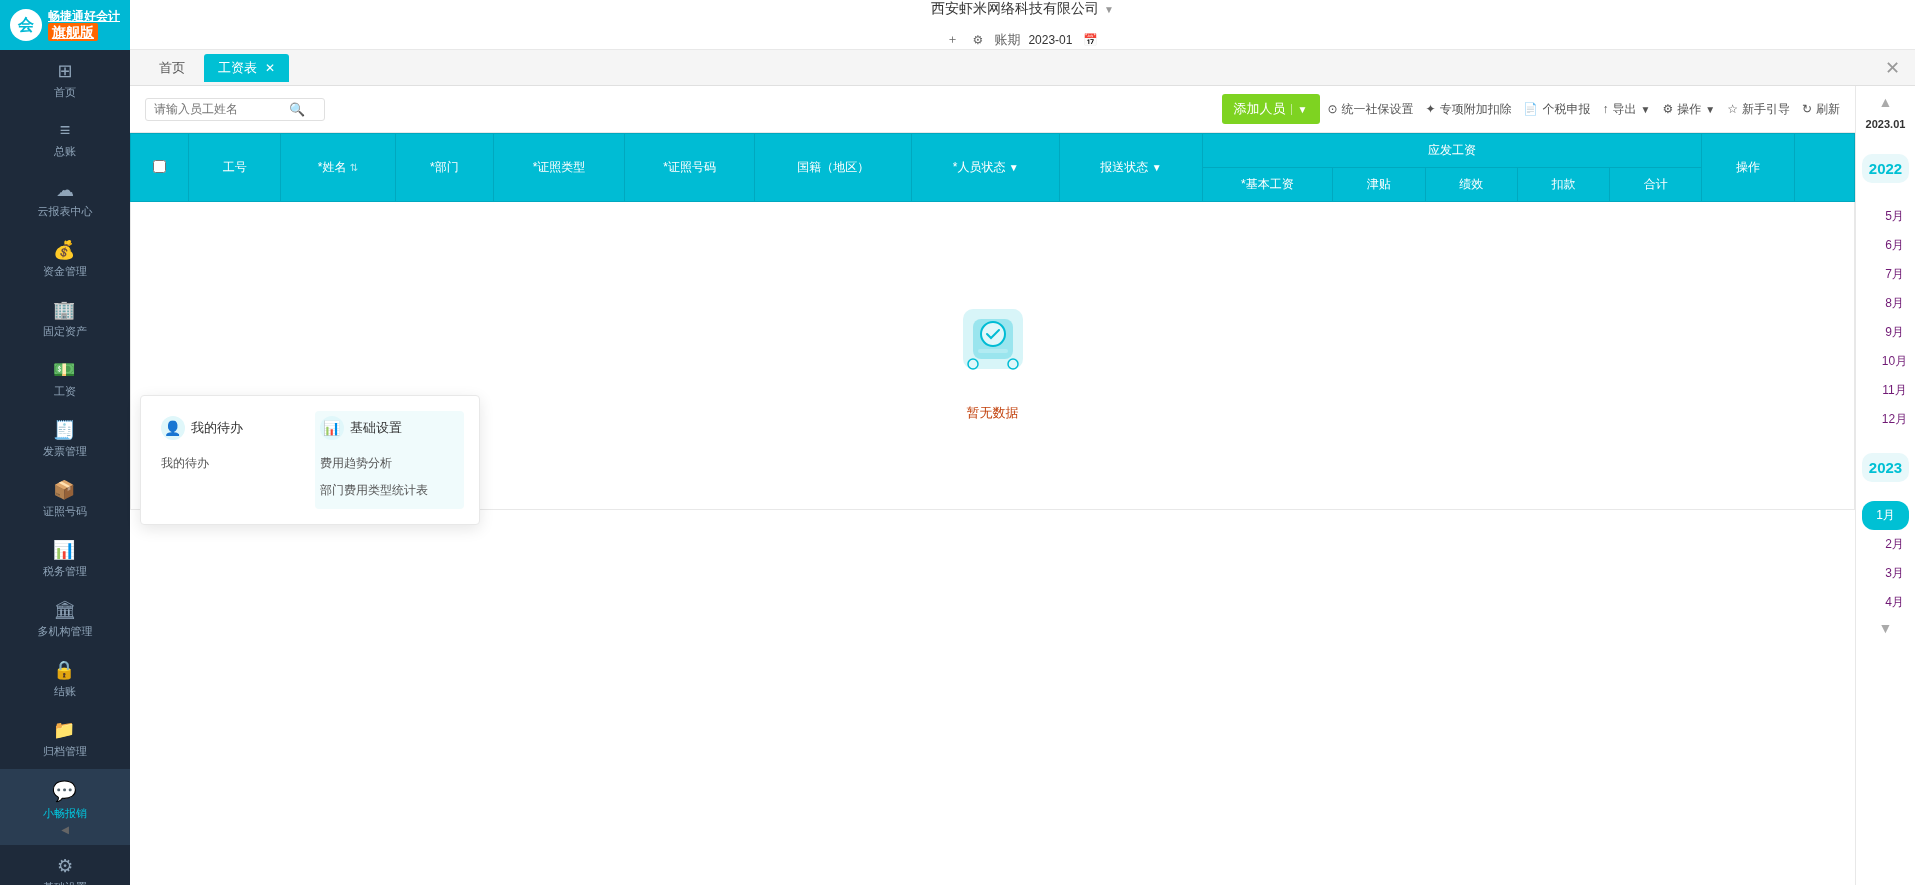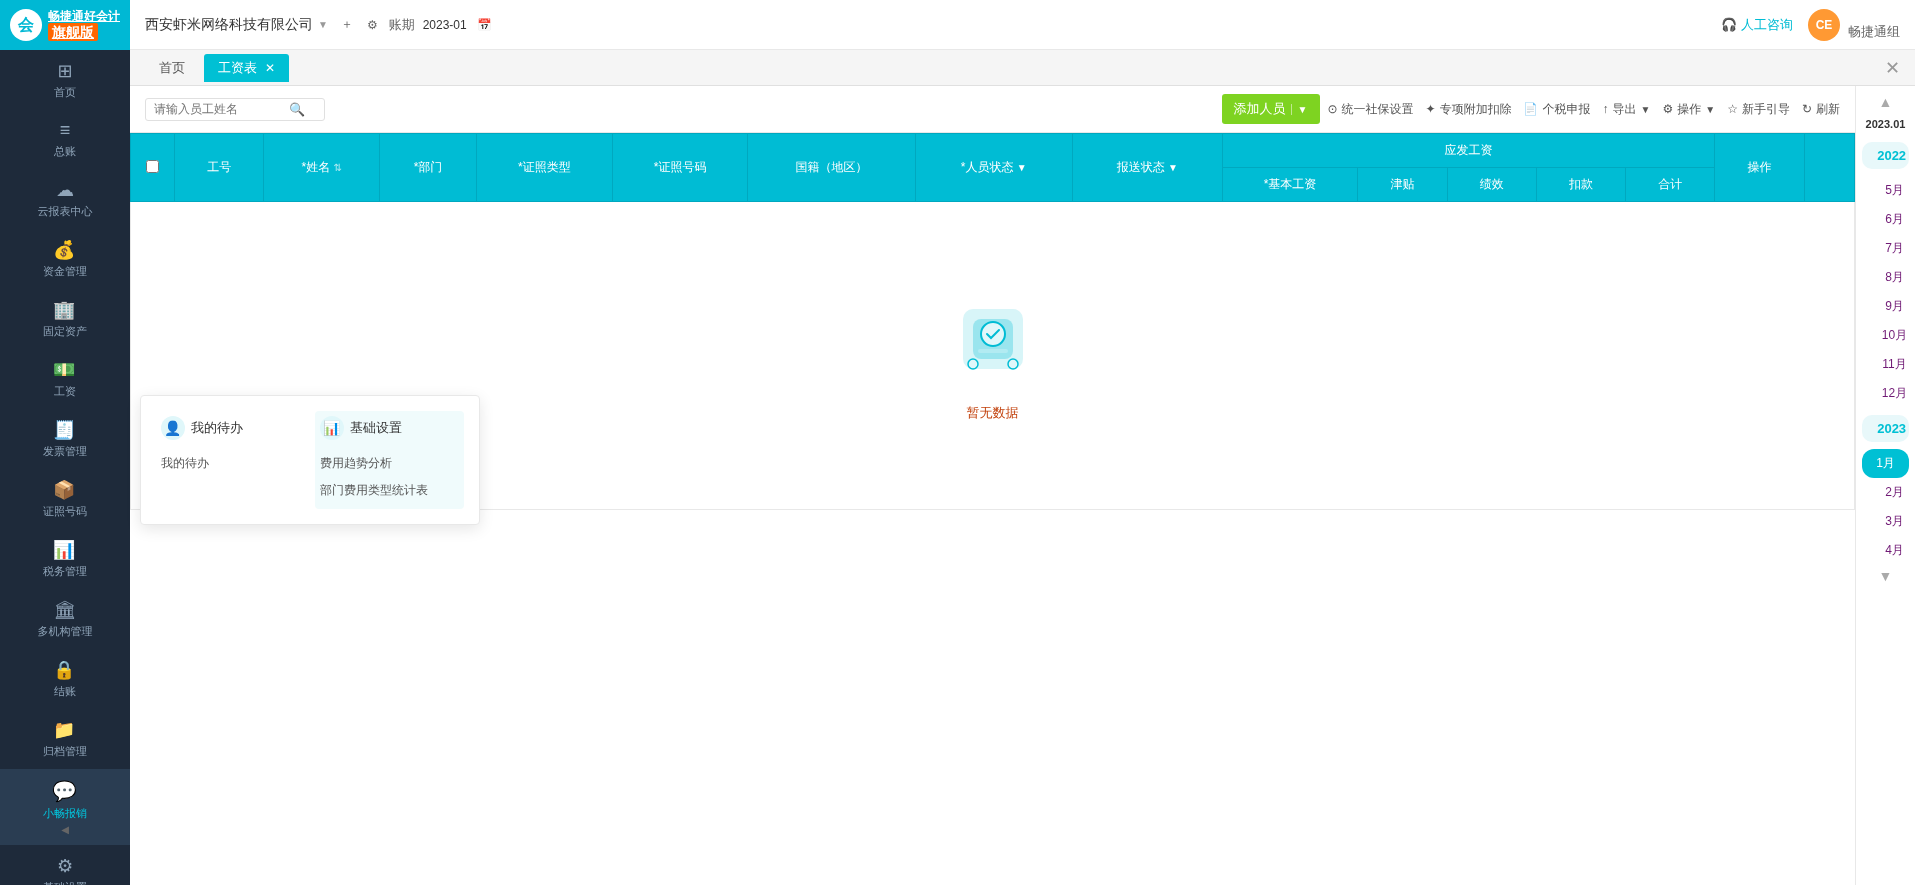--- a/index.html
+++ b/index.html
@@ -66,20 +66,21 @@
 
     
     .top-header {
       background: white;
       height: 50px;
       display: flex;
       align-items: center;
       padding: 0 15px;
       border-bottom: 1px solid #e8e8e8;
       gap: 10px;
+      flex-direction: column;
     }
     .company-select {
       display: flex;
       align-items: center;
       gap: 5px;
       color: #333;
       font-size: 14px;
       cursor: pointer;
     }
     .company-select .arrow { color: #999; font-size: 10px; }
@@ -209,21 +210,21 @@
       background: white;
     }
     .salary-table {
       width: 100%;
       border-collapse: collapse;
       min-width: 1400px;
     }
     .salary-table th {
       background: #00bcd4;
       color: white;
-      padding: 8px 15px;
+      padding: 8px 22px;
       font-size: 12px;
       font-weight: 500;
       text-align: center;
       border: 1px solid #00a8bf;
       white-space: nowrap;
     }
     .salary-table td {
       padding: 7px 6px;
       border: 1px solid #e8e8e8;
       font-size: 12px;
@@ -264,21 +265,21 @@
     }
     .month-item {
       width: 100%;
       text-align: center;
       padding: 6px 3px;
       cursor: pointer;
       color: #701a75;
       margin-left: 18px;
     }
     .month-item.current { background: #00c0d4; color: white; border-radius: 12px; width: 80%; margin: 0 auto; }
-    .month-item.year-label { color: #00c0d4; font-weight: bold; font-size: 13px; background: #e8f8fa; border-radius: 10px; width: 80%; margin: 7px auto; text-align: right; }
+    .month-item.year-label { color: #00c0d4; font-weight: bold; font-size: 15px; background: #e8f8fa; border-radius: 10px; width: 80%; margin: 19px auto; }
     .month-nav { color: #aaa; font-size: 14px; cursor: pointer; padding: 3px; }
     .month-selected-label { color: #333; font-size: 11px; font-weight: bold; padding: 5px 3px; }
     .popup-menu {
       position: absolute;
       top: 395px;
       left: 140px;
       width: 340px;
       background: white;
       border: 1px solid #e8e8e8;
       border-radius: 4px;

